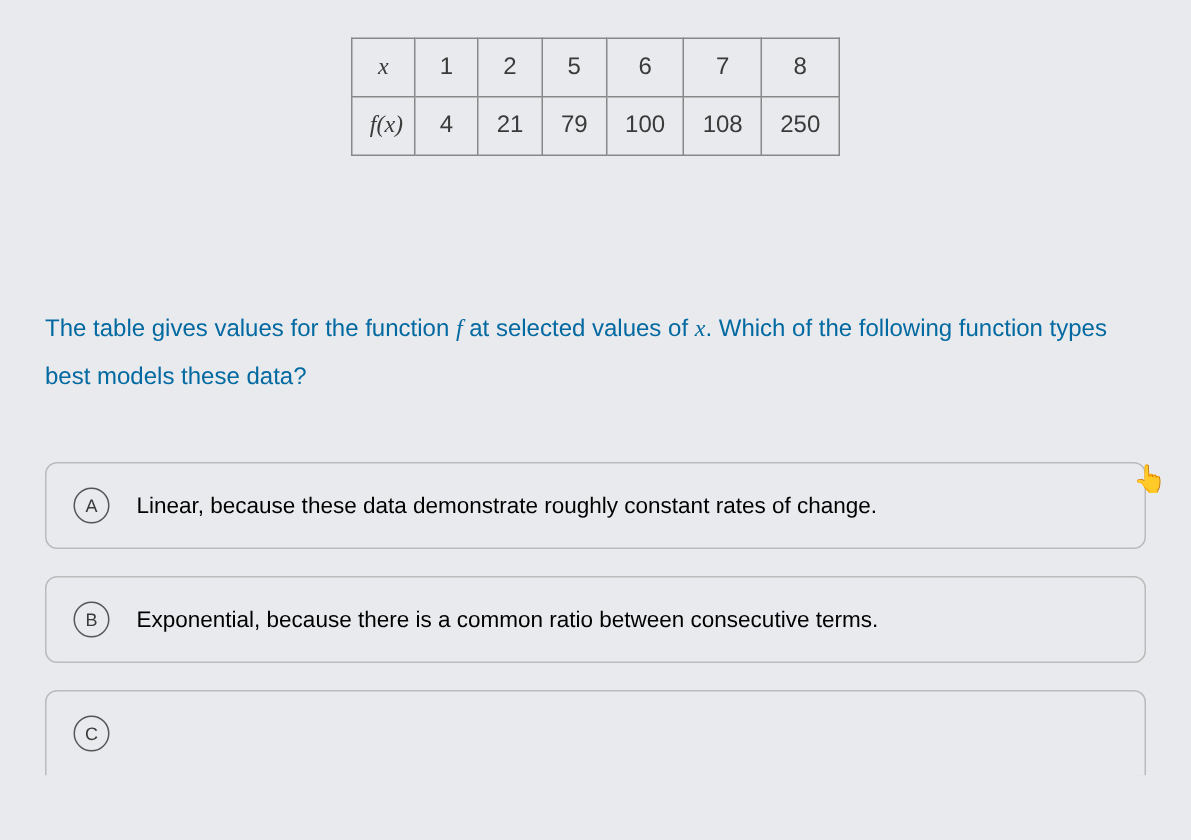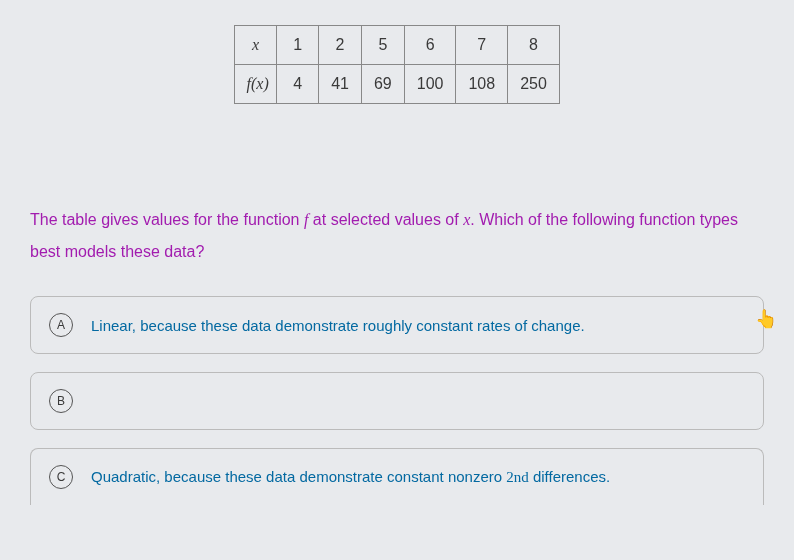--- a/index.html
+++ b/index.html
@@ -42,22 +42,22 @@
     }
     td.fx-cell {
       font-style: italic;
       font-family: 'Times New Roman', serif;
       padding-left: 10px;
       padding-right: 6px;
     }
     .question-text {
       font-size: 16px;
       line-height: 2;
-      margin-bottom: 28px;
-      color: #a21caf;
+      margin-bottom: 40px;
+      color: #0369a1;
     }
     .question-text .var {
       font-style: italic;
       font-family: 'Times New Roman', serif;
     }
     .cursor-icon {
       position: absolute;
       right: 16px;
       top: 308px;
       font-size: 18px;
@@ -83,21 +83,21 @@
       border: 1.5px solid #555;
       border-radius: 50%;
       display: flex;
       align-items: center;
       justify-content: center;
       font-size: 12px;
       flex-shrink: 0;
     }
     .option-text {
       font-size: 15px;
-      color: #0369a1;
+      color: #000000;
     }
     .option-text .num {
       font-family: 'Times New Roman', serif;
     }
     .option-c {
       border-bottom: none;
       border-bottom-left-radius: 0;
       border-bottom-right-radius: 0;
     }
   </style>
@@ -113,22 +113,22 @@
         <td>1</td>
         <td>2</td>
         <td>5</td>
         <td>6</td>
         <td>7</td>
         <td>8</td>
       </tr>
       <tr>
         <td class="fx-cell">f(x)</td>
         <td>4</td>
-        <td>41</td>
-        <td>69</td>
+        <td>21</td>
+        <td>79</td>
         <td>100</td>
         <td>108</td>
         <td>250</td>
       </tr>
     </tbody>
       </table>
   </div>
 
   <div class="question-text">
     <span>The table gives values for the function </span><span class="var">f</span><span> at selected values of </span><span class="var">x</span><span>. Which of the following function types best models these data?</span>
@@ -141,24 +141,22 @@
       <div class="option-circle">
         <span>A</span>
       </div>
       <div class="option-text">Linear, because these data demonstrate roughly constant rates of change.</div>
     </div>
 
     <div class="option">
       <div class="option-circle">
         <span>B</span>
       </div>
+      <div class="option-text">Exponential, because there is a common ratio between consecutive terms.</div>
     </div>
 
     <div class="option option-c">
       <div class="option-circle">
         <span>C</span>
       </div>
-      <div class="option-text">
-        <span>Quadratic, because these data demonstrate constant nonzero </span><span class="num">2nd</span><span> differences.</span>
-      </div>
     </div>
   </div>
 </div>
 
 </body></html>

